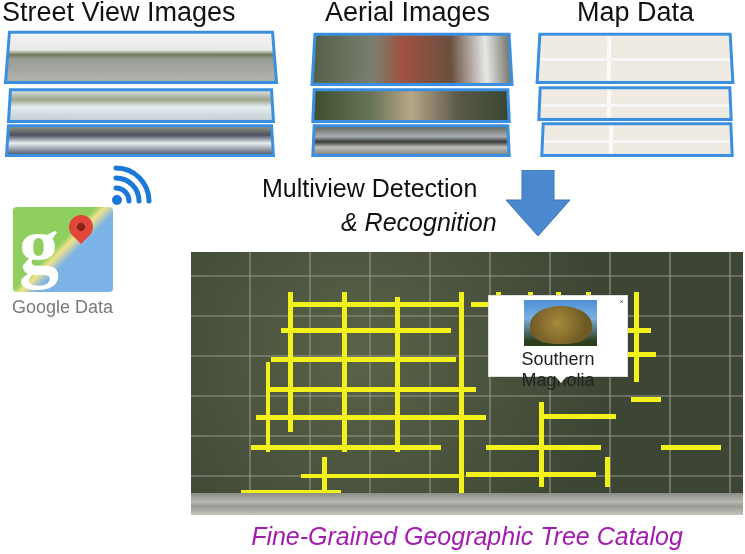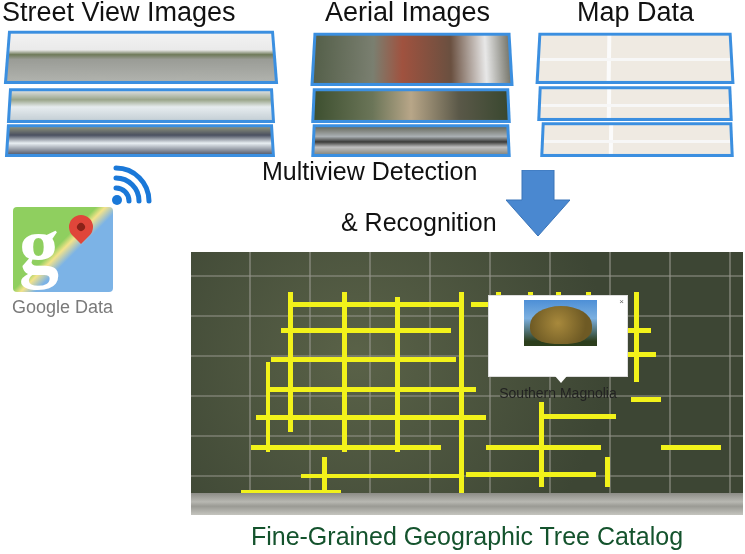--- a/index.html
+++ b/index.html
@@ -30,22 +30,22 @@
         repeating-linear-gradient(0deg,transparent 0,transparent 38px,rgba(150,150,140,.5) 38px,rgba(150,150,140,.5) 40px),
         radial-gradient(circle at 30% 40%,#5a6248 0,#3d4634 60%),
         #454c3a;}
   .highway{position:absolute;left:0;right:0;bottom:0;height:22px;background:linear-gradient(#8c8c86,#b8b8b2 40%,#9a9a94 60%,#c4c4be);}
   .trees{position:absolute;left:0;top:0;width:552px;height:263px;}
   .popup{position:absolute;left:488px;top:295px;width:140px;height:82px;background:#fff;border:1px solid #ddd;box-sizing:border-box;}
   .popup::after{content:"";position:absolute;left:66px;bottom:-7px;border-left:6px solid transparent;border-right:6px solid transparent;border-top:7px solid #fff;}
   .popup .photo{position:absolute;left:35px;top:4px;width:73px;height:46px;background:linear-gradient(#4d8fd6 0%,#7cb0e0 40%,#2c3e1c 90%);overflow:hidden;}
   .popup .photo .crown{position:absolute;left:6px;top:6px;width:62px;height:38px;border-radius:50% 50% 40% 40%;background:radial-gradient(circle at 45% 45%,#a8893c,#6e5a24 70%);}
   .popup .close{position:absolute;right:3px;top:1px;font-size:8px;color:#666;}
-  .popup .label{position:absolute;left:0;right:0;top:53px;text-align:center;font-size:14px;color:#222;margin-top:36px;}
-  .caption{position:absolute;left:191px;top:522px;width:552px;text-align:center;font-size:25px;color:#14532d;white-space:nowrap;}
+  .popup .label{position:absolute;left:0;right:0;top:53px;text-align:center;font-size:18px;color:#222;}
+  .caption{position:absolute;left:191px;top:522px;width:552px;text-align:center;font-size:25px;color:#a21caf;white-space:nowrap;font-style:italic;}
 </style>
 </head>
 <body>
 
 <div class="title" style="left:2px;top:-3px;">Street View Images</div>
 <div class="title" style="left:325px;top:-3px;">Aerial Images</div>
 <div class="title" style="left:577px;top:-3px;">Map Data</div>
 
 <div class="stack">
   <div class="layer sv3" style="left:6px;top:124px;width:268px;height:33px;transform:perspective(300px) rotateX(8deg);"></div>
@@ -71,22 +71,22 @@
   <path d="M8 13 A23 23 0 0 1 31 36" stroke="#1a78d8" stroke-width="5" fill="none" stroke-linecap="round"></path>
   <path d="M8 3 A33 33 0 0 1 41 36" stroke="#1a78d8" stroke-width="5" fill="none" stroke-linecap="round"></path>
 </svg>
 
 <div class="gmaps">
   <span class="g">g</span>
   <span class="pin"></span>
 </div>
 <div class="gtext">Google Data</div>
 
-<div class="proc" style="left:262px;top:157px;">Multiview Detection</div>
-<div class="proc" style="left:341px;top:208px;">&amp; Recognition</div>
+<div class="proc" style="left:262px;top:174px;">Multiview Detection</div>
+<div class="proc" style="left:341px;top:208px;font-style:italic;">&amp; Recognition</div>
 <svg class="arrow" viewBox="0 0 64 66">
   <polygon points="16,0 48,0 48,30 64,30 32,66 0,30 16,30" fill="#4a88d0" stroke="#3a74b8" stroke-width="1"></polygon>
 </svg>
 
 <div class="map">
   <svg class="trees" viewBox="0 0 552 263">
     <g fill="#f2f21a">
 
       <rect x="98" y="50" width="170" height="5"></rect>
         <rect x="280" y="50" width="20" height="5"></rect>

